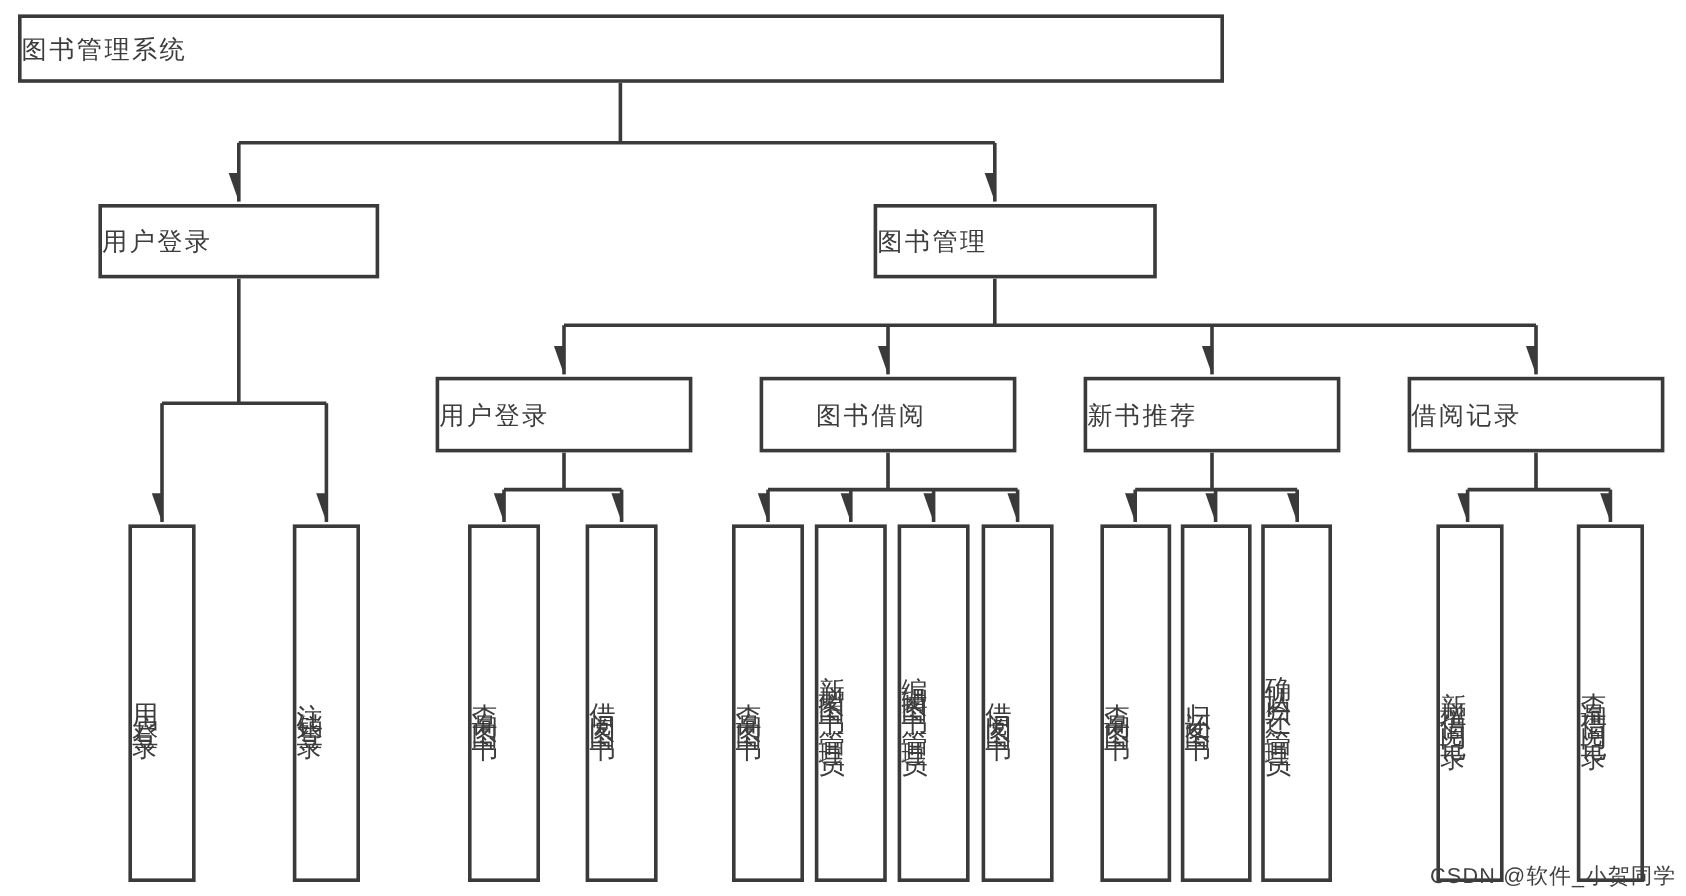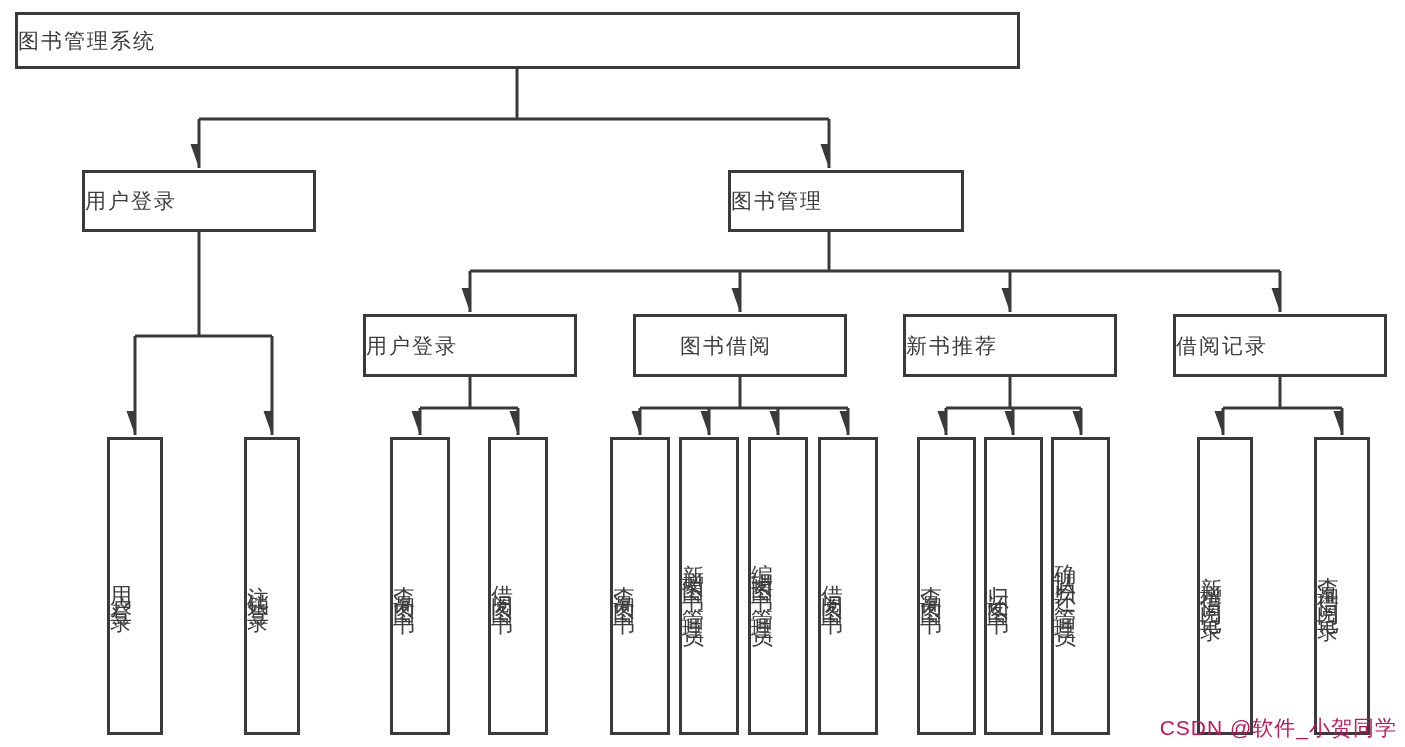--- a/index.html
+++ b/index.html
@@ -42,23 +42,23 @@
     text-orientation: mixed;
     font-size: 22px;
     letter-spacing: 9px;
     line-height: 1;
     white-space: nowrap;
   }
   .watermark {
     position: absolute;
     right: 8px;
     bottom: 5px;
-    font-size: 21px;
+    font-size: 18px;
     letter-spacing: 1px;
-    color: #be185d;
+    color: #404040;
     white-space: nowrap;
   }
 </style>
 </head>
 <body>
 
 <div class="canvas">
 
   <svg class="connectors" width="1405" height="747" viewBox="0 0 1405 747" xmlns="http://www.w3.org/2000/svg">
     <defs>

